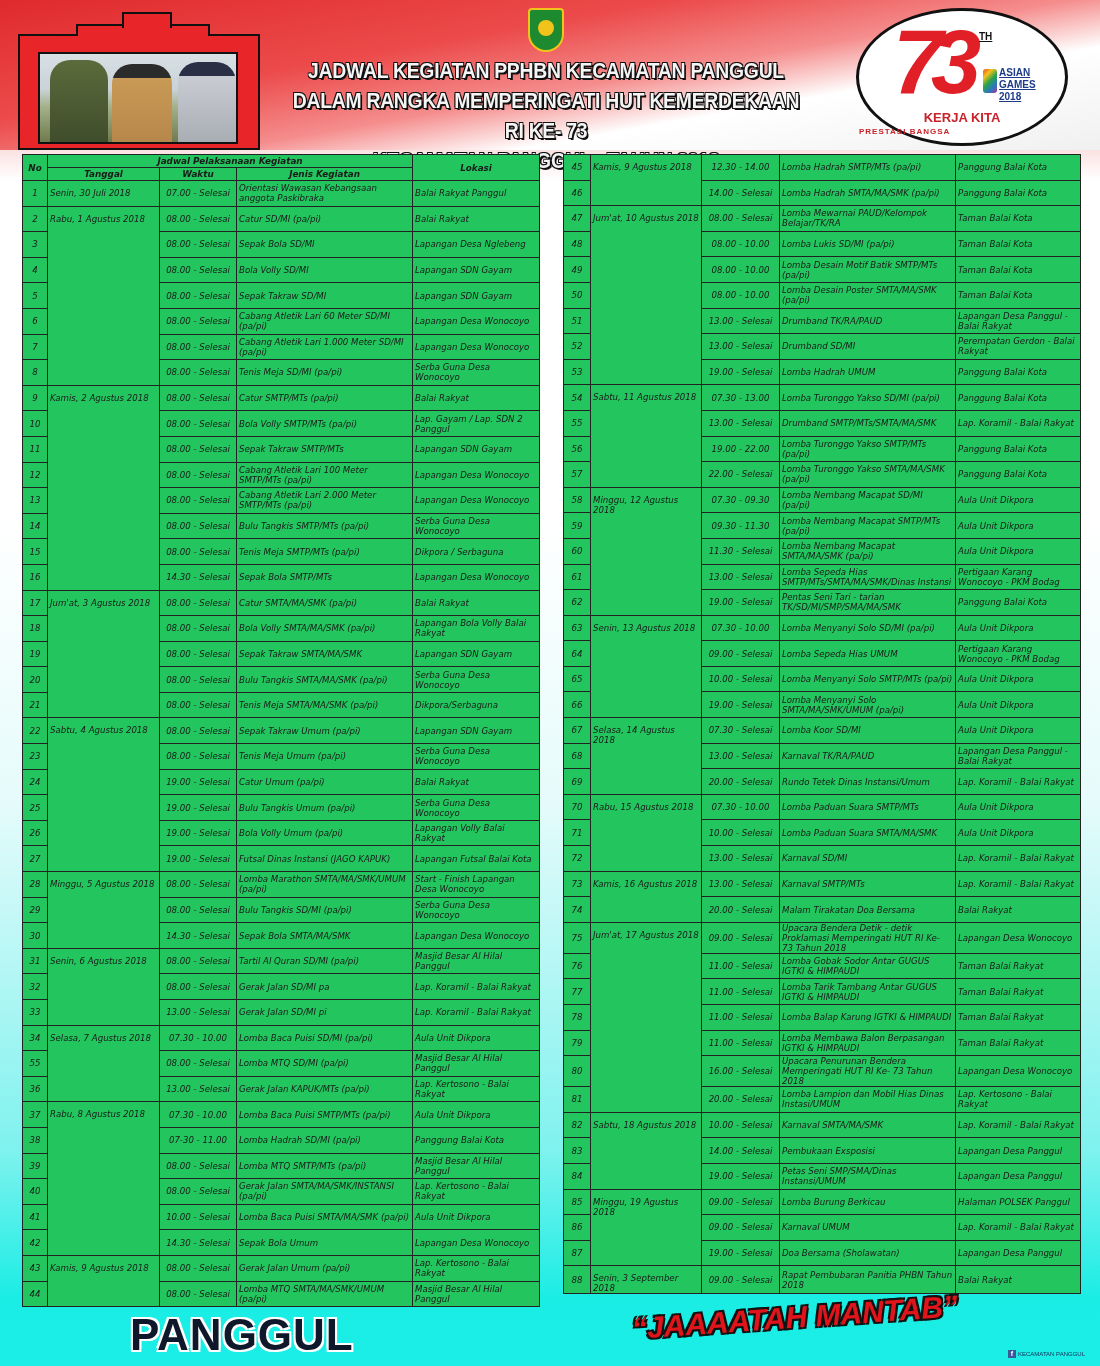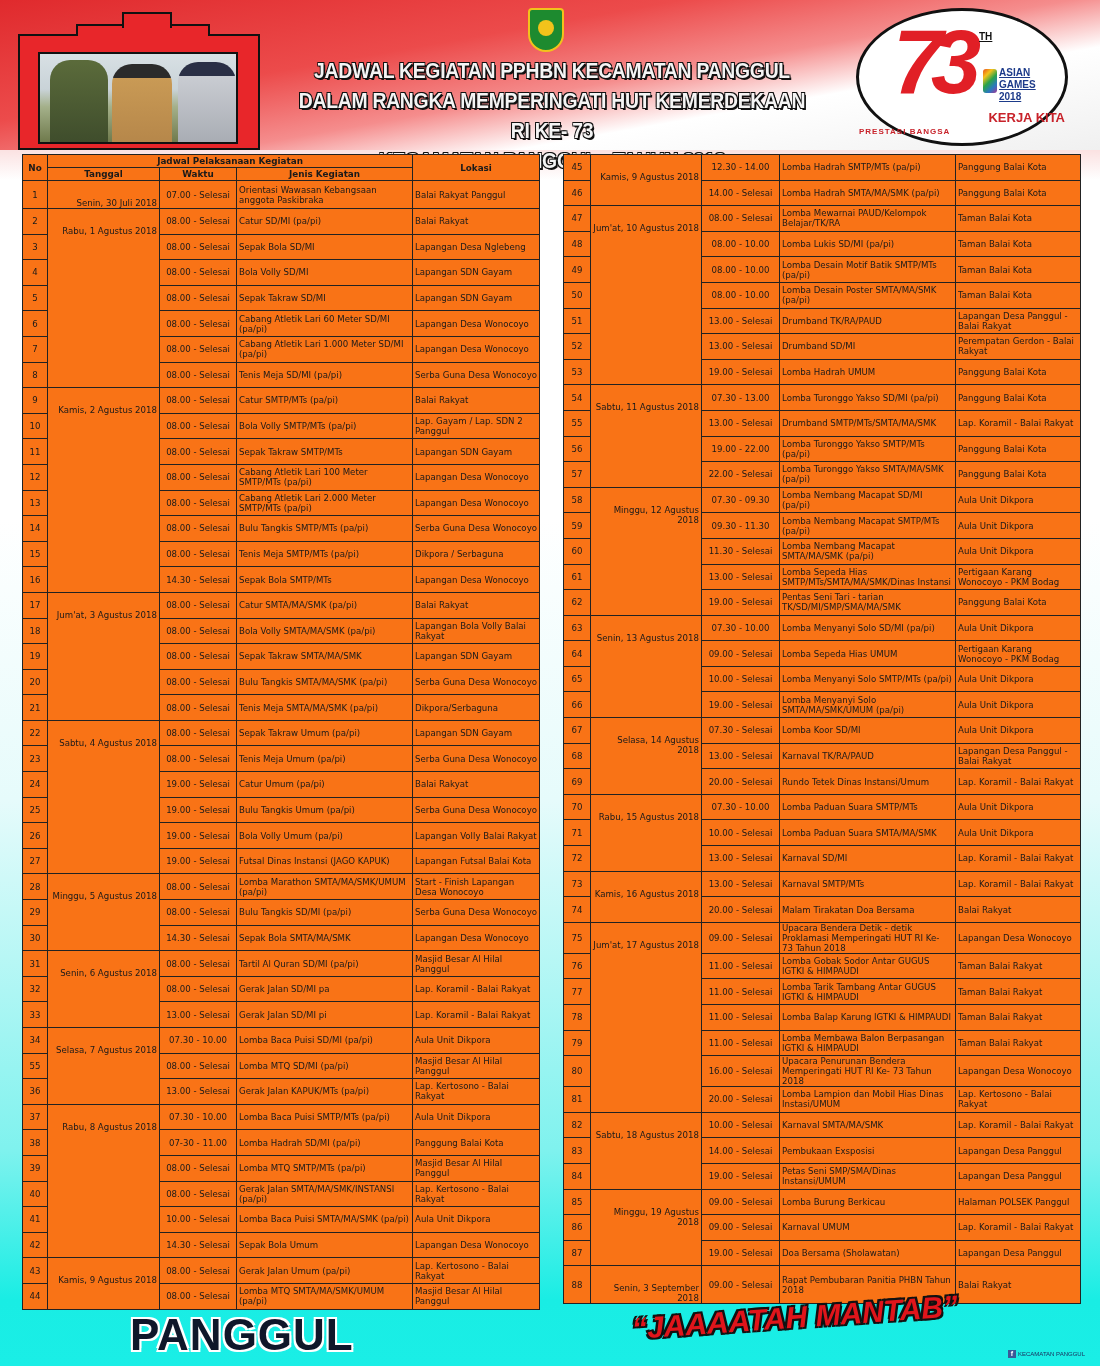--- a/index.html
+++ b/index.html
@@ -27,47 +27,48 @@
   }
   .person { position: absolute; bottom: 0; border-radius: 20px 20px 0 0; }
   .p1 { left: 10px; width: 58px; height: 82px; background: linear-gradient(#5b6b3b, #3f4d2c); }
   .p2 { left: 72px; width: 60px; height: 78px; background: linear-gradient(#2b2b2b 0 18%, #c99a55 18%, #b6874a); }
   .p3 { left: 138px; width: 58px; height: 80px; background: linear-gradient(#2a2f45 0 18%, #c9ccd2 18%, #a9adb4); }
   .emblem {
     position: absolute; left: 528px; top: 8px; width: 36px; height: 44px;
     background: #1d8a2f; border: 2px solid #f2c31b; border-radius: 4px 4px 18px 18px;
   }
   .emblem-inner { position: absolute; left: 8px; top: 10px; width: 16px; height: 16px; border-radius: 50%; background: #f2c31b; }
-  .title-block { position: absolute; left: 252px; top: 56px; width: 600px; text-align: center; }
+  .title-block { position: absolute; left: 246px; top: 56px; width: 600px; text-align: center; }
   .title-line {
     font-family: "Liberation Sans", sans-serif; font-weight: bold; color: #f4f4f4;
     font-size: 22px; line-height: 30px; letter-spacing: -0.3px;
     text-shadow: -1px -1px 0 #111, 1px -1px 0 #111, -1px 1px 0 #111, 1px 1px 0 #111, 2px 2px 0 #111;
     transform: scaleX(0.88);
   }
   .logo73 {
     position: absolute; left: 856px; top: 8px; width: 212px; height: 138px;
     border-radius: 50%; background: #fff; border: 3px solid #111;
   }
   .logo-num { position: absolute; left: 34px; top: 6px; font-family: "Liberation Sans", sans-serif; font-weight: bold; font-style: italic; font-size: 90px; line-height: 90px; color: #e11f26; letter-spacing: -12px; }
   .logo-th { position: absolute; left: 120px; top: 20px; font-size: 10px; font-weight: bold; color: #111; font-family: "Liberation Sans", sans-serif; text-decoration: underline; }
   .logo-ag { position: absolute; left: 140px; top: 56px; font-size: 10px; font-weight: bold; color: #1d3b8a; font-family: "Liberation Sans", sans-serif; line-height: 12px; text-decoration: underline; }
   .logo-ag-mark { position: absolute; left: 124px; top: 58px; width: 14px; height: 24px; background: linear-gradient(135deg,#e94e1b,#f4c21b,#2aa34a,#2a78c2,#a53594); border-radius: 3px; }
-  .logo-kerja { position: absolute; left: 0; width: 100%; top: 100px; text-align: right; font-family: "Liberation Sans", sans-serif; font-weight: bold; font-size: 13px; color: #c8222a; line-height: 14px; }
+  .logo-kerja { position: absolute; left: 0; width: 100%; top: 100px; text-align: center; font-family: "Liberation Sans", sans-serif; font-weight: bold; font-size: 13px; color: #c8222a; line-height: 14px; }
   .logo-prestasi { position: absolute; left: 0; width: 100%; top: 116px; text-align: left; font-family: "Liberation Sans", sans-serif; font-weight: bold; font-size: 8px; color: #c8222a; letter-spacing: 1px; }
 
   table.sched {
-    position: absolute; border-collapse: collapse; background: #f97316;
+    position: absolute; border-collapse: collapse; background: #22c55e;
     font-family: "DejaVu Sans", sans-serif; font-size: 8.6px; color: #1a1a1a;
     table-layout: fixed;
+    font-style: italic;
   }
   table.sched td, table.sched th { border: 1px solid #222; padding: 0 2px; vertical-align: middle; line-height: 10px; overflow: hidden; }
   table.sched th { font-weight: bold; text-align: center; height: 13px; font-size: 8.8px; }
   table.sched td.no { text-align: center; }
-  table.sched td.date { text-align: right; vertical-align: top; padding-top: 17px; }
+  table.sched td.date { text-align: left; vertical-align: top; padding-top: 7px; }
   table.sched td.time { text-align: center; }
   table.sched tr.row td { height: 25.6px; }
   #left-table { left: 22px; top: 154px; width: 517px; }
   #right-table { left: 563px; top: 154px; width: 517px; }
 
   .footer-left {
     position: absolute; left: 130px; top: 1310px; font-family: "Liberation Sans", sans-serif; font-weight: bold;
     font-size: 44px; color: #0f172a; letter-spacing: 1px;
     text-shadow: -2px -2px 0 #fff, 2px -2px 0 #fff, -2px 2px 0 #fff, 2px 2px 0 #fff;
   }

